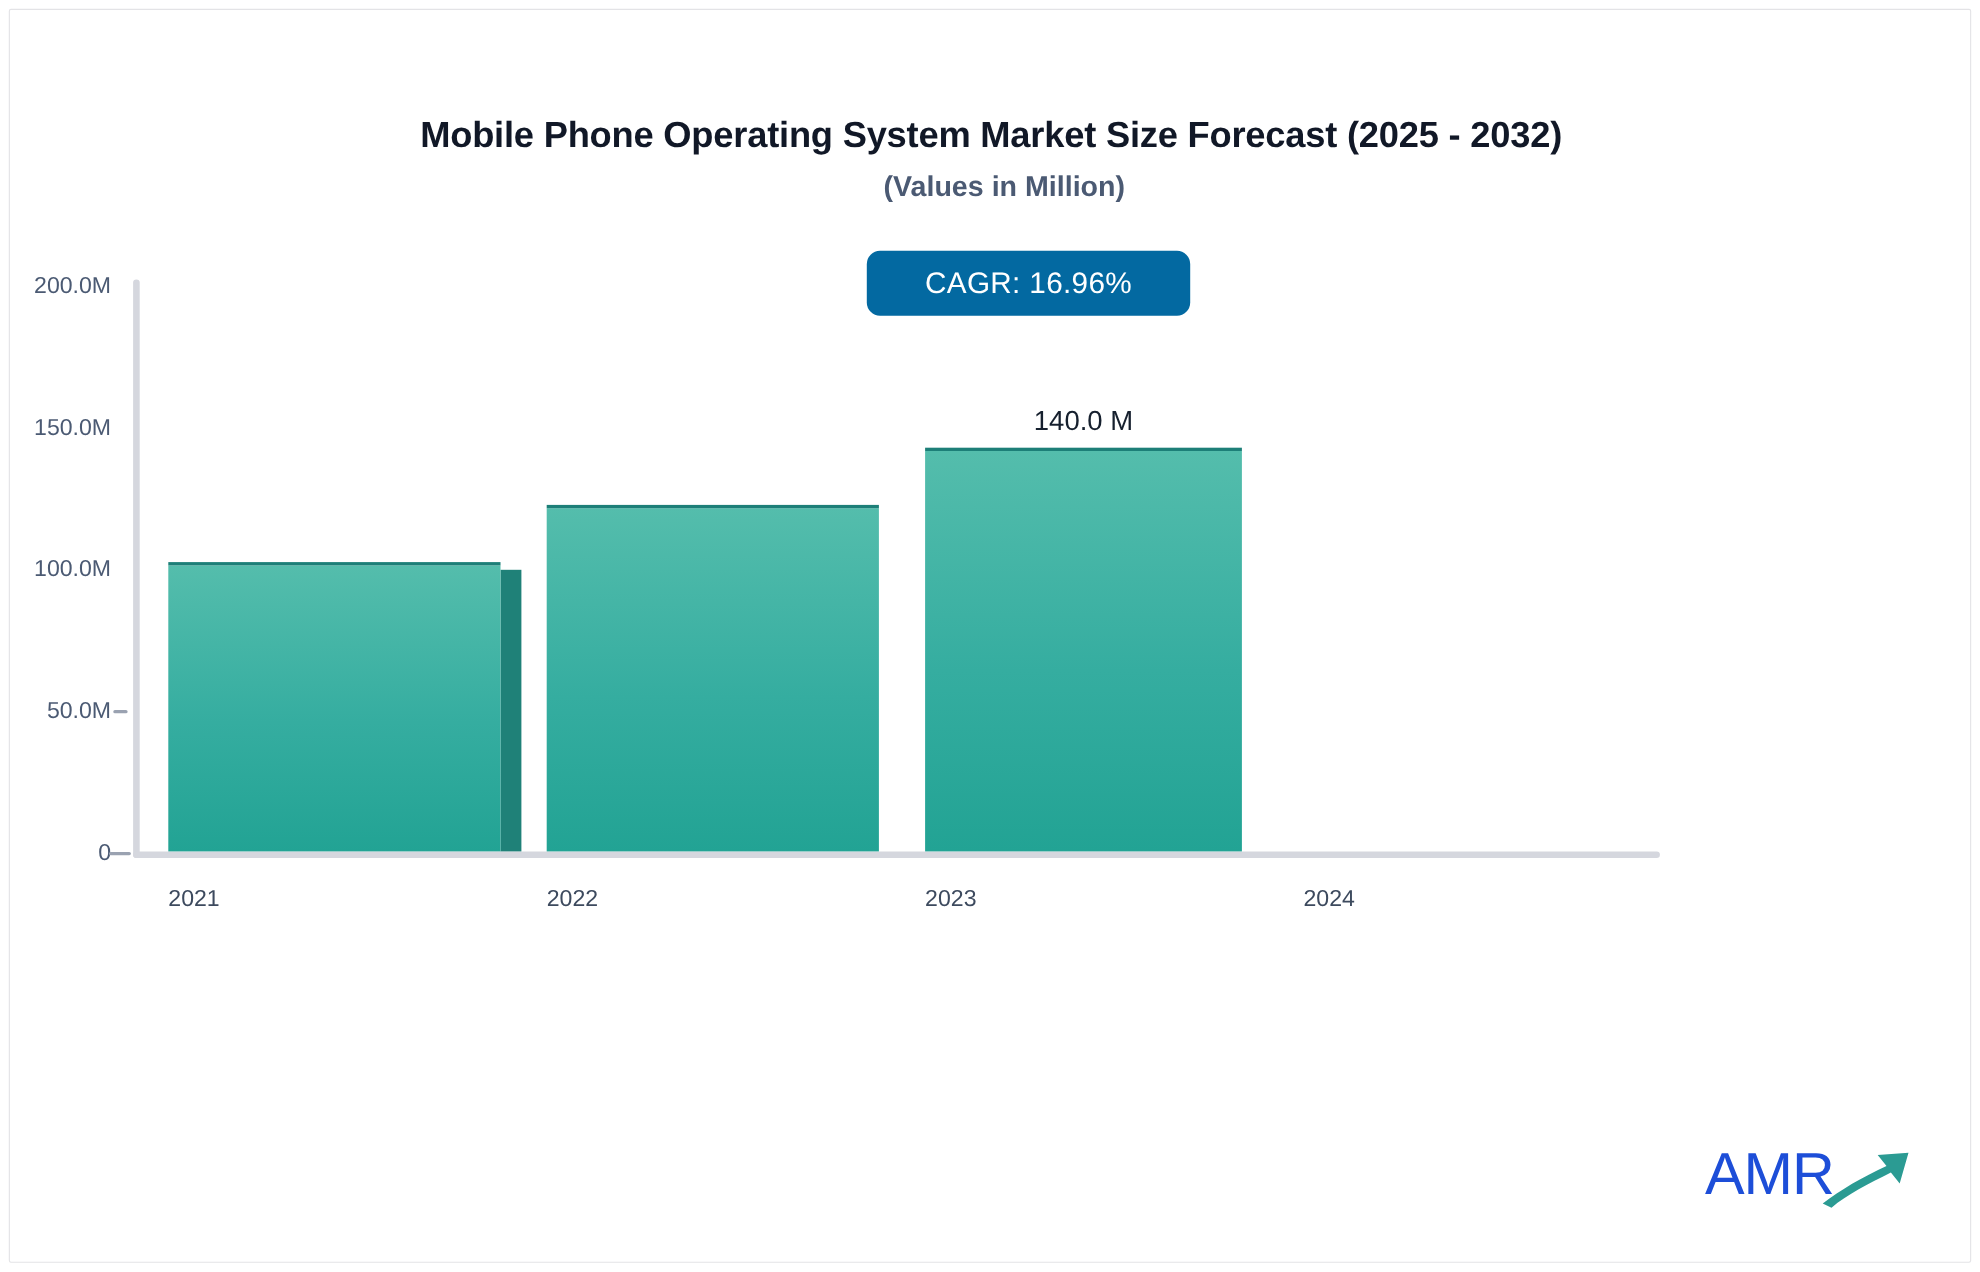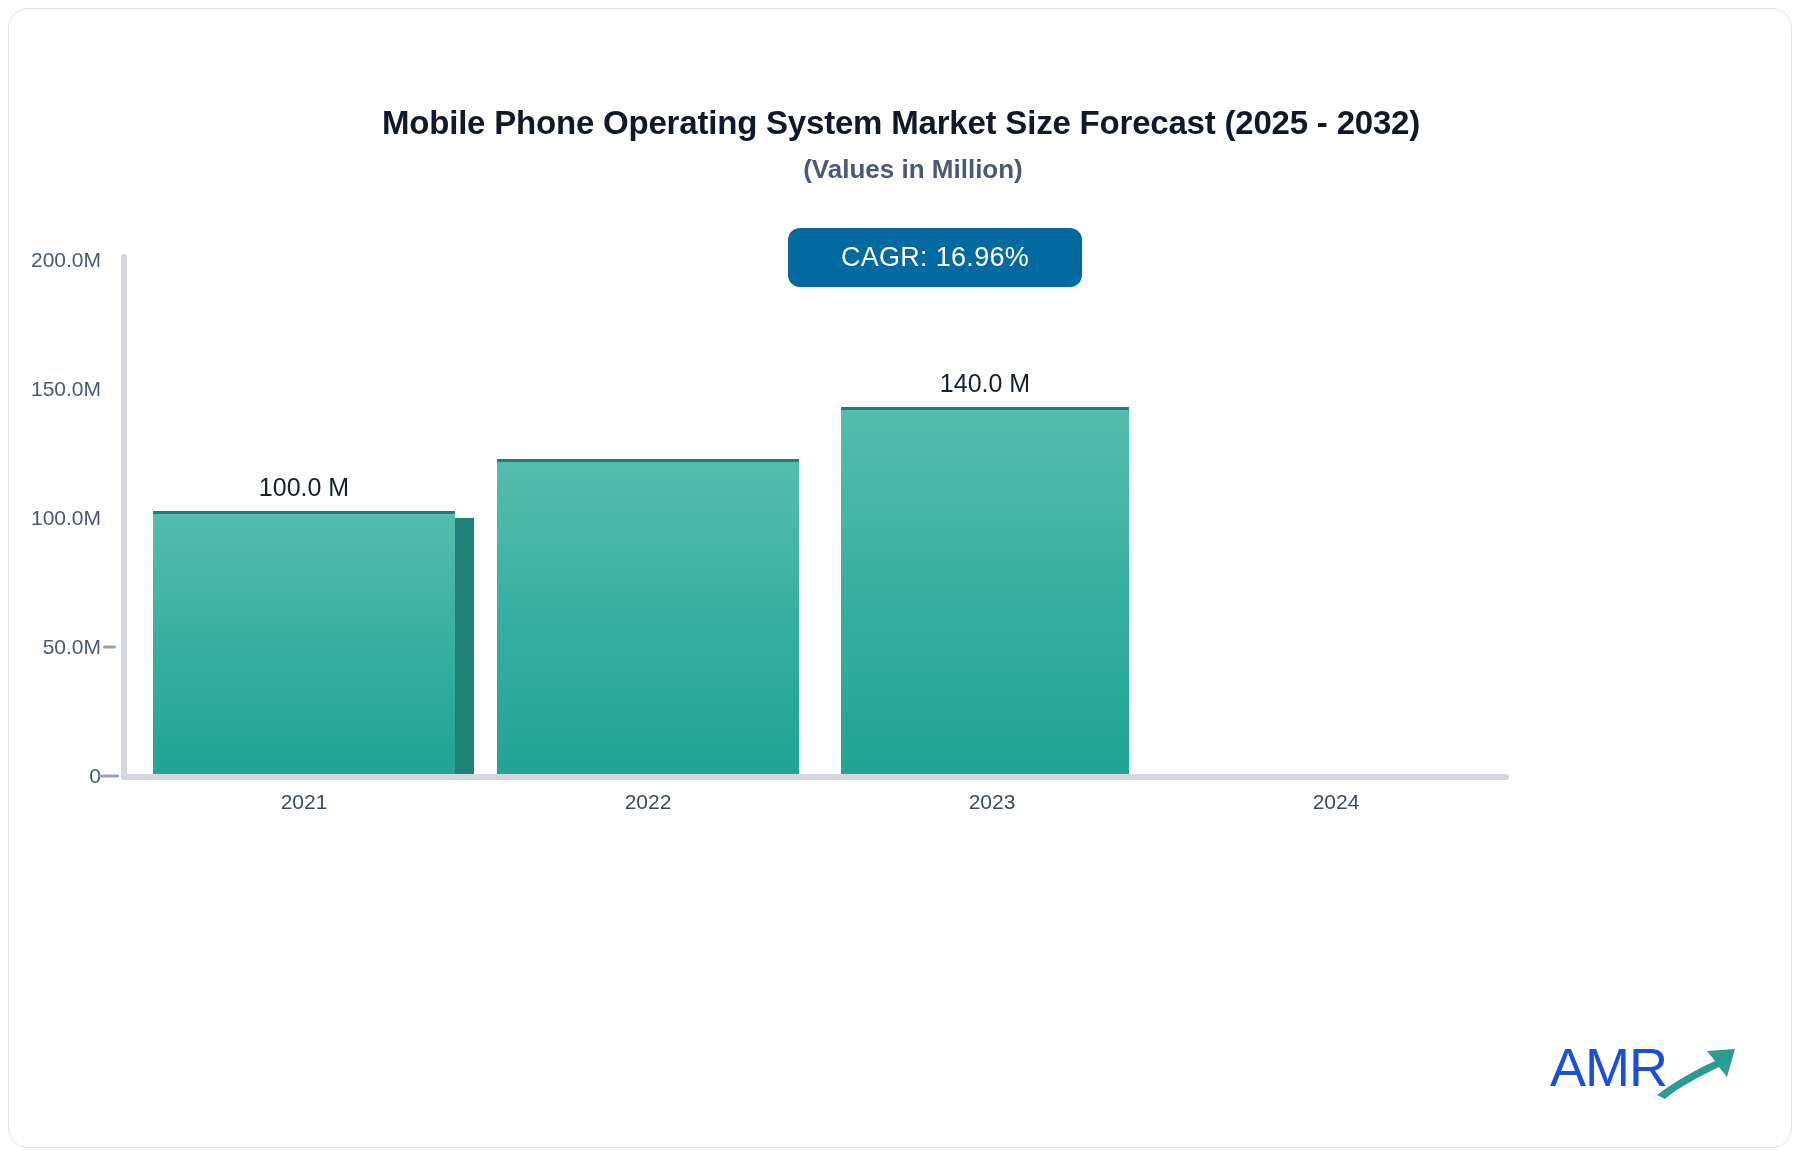--- a/index.html
+++ b/index.html
@@ -14,21 +14,21 @@
     overflow: hidden;
   }
   .card {
     position: absolute;
     left: 8px;
     top: 8px;
     width: 1784px;
     height: 1140px;
     background: #ffffff;
     border: 1px solid #e3e3e6;
-    border-radius: 20px;
+    border-radius: 2px;
     box-sizing: border-box;
   }
 
   
   .title {
     position: absolute;
     left: 0;
     top: 95px;
     width: 1784px;
     text-align: center;
@@ -147,22 +147,22 @@
     position: absolute;
     left: 0;
     width: 100%;
     text-align: center;
     font-size: 25px;
     color: #16202e;
     white-space: nowrap;
   }
   .x-label {
     position: absolute;
-    top: 536px;
-    text-align: center;
+    top: 552px;
+    text-align: left;
     font-size: 21px;
     color: #3d4a5e;
   }
 
   
   .logo {
     position: absolute;
     right: 52px;
     bottom: 42px;
     display: flex;
@@ -202,21 +202,20 @@
     <div class="ytick" style="top:264px;">100.0M</div>
     <div class="ytick" style="top:393px;">50.0M</div>
     <div class="ytick" style="top:522px;">0</div>
 
     <div class="ytick-mark" style="top:393px;"></div>
     <div class="ytick-mark" style="top:522px; left:-22px; width:20px;"></div>
 
     <div class="bars">
 
       <div class="bar-group" style="left:26px; width:302px;">
-        <div class="bar-value" style="bottom:272px;">100.0 M</div>
         <div class="bar-side right" style="height:256px;"></div>
         <div class="bar-face" style="height:260px;"></div>
       </div>
       <div class="x-label" style="left:26px; width:302px;">2021</div>
 
       <div class="bar-group" style="left:370px; width:302px;">
         <div class="bar-face" style="height:312px;"></div>
       </div>
       <div class="x-label" style="left:370px; width:302px;">2022</div>
 

